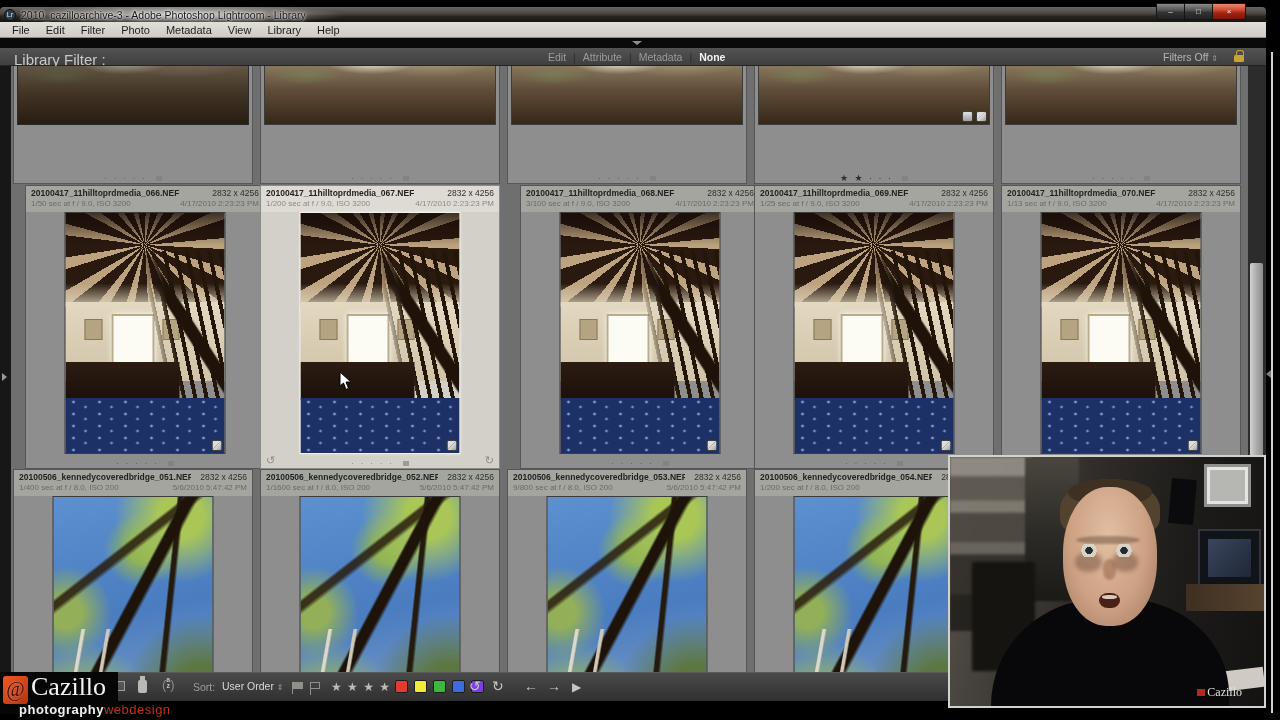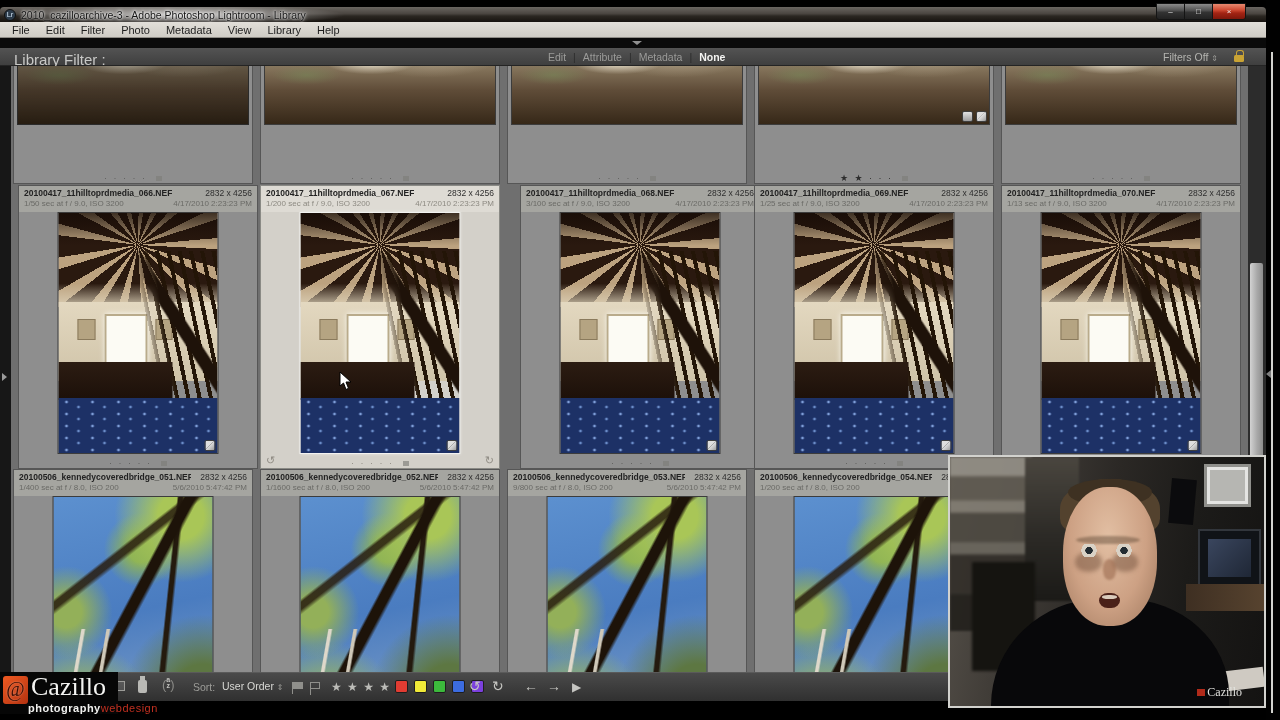--- a/index.html
+++ b/index.html
@@ -138,21 +138,21 @@
   .chip{width:13px;height:13px;border:1px solid #1e1e1e;border-radius:2px;margin-right:6px;}
   .tico{font-size:14px;top:5px;}
   .play{font-size:12px;top:7px;}
 
   
   .logo{position:absolute;left:0;top:665px;width:118px;height:42px;background:#060606;z-index:6;}
   .atbox{position:absolute;left:3px;top:4px;width:25px;height:28px;border-radius:3px;
     background:linear-gradient(135deg,#ef5a22,#b43210);color:#3a0e04;font-size:20px;line-height:27px;
     text-align:center;font-family:"Liberation Serif",serif;text-shadow:0 0 2px rgba(255,255,255,.45);}
   .lname{position:absolute;left:31px;top:0px;font-family:"Liberation Serif",serif;font-size:26px;color:#f4f4f2;}
-  .lsub{position:absolute;left:28px;top:30px;font-size:11px;letter-spacing:.5px;}
+  .lsub{position:absolute;left:19px;top:30px;font-size:13px;letter-spacing:.5px;}
   .lsub .p1{color:#f0f0ee;font-weight:bold;} .lsub .p2{color:#c23020;}
 
   
   .webcam{position:absolute;left:948px;top:455px;width:318px;height:253px;border:2px solid #d2d2ce;
     background:linear-gradient(100deg,#57524b 0%,#413d38 22%,#2b2825 48%,#1c1b19 72%,#141312 100%);
     overflow:hidden;z-index:7;}
   .webcam div{position:absolute;}
   .wc-shelf{left:0;top:0;width:26%;height:70%;opacity:.92;filter:blur(1px);background:
     linear-gradient(180deg,#949087 0 10%,#615c53 12% 24%,#837e74 26% 31%,#4e4a42 33% 48%,#6b675e 50% 55%,#332f2a 57% 78%,#23211d 80% 100%);}
   .wc-shelf2{left:24%;top:0;width:17%;height:58%;filter:blur(1px);background:linear-gradient(180deg,#4a463f,#2c2a26 55%,#1b1a17);}
@@ -268,21 +268,21 @@
         </div>
         <div class="cell" style="left:1001px">
           <div class="c-body">
               <div class="thumb ls t-river"></div>
             </div>
           <div class="c-foot"><span class="dots">· · · · ·</span><span class="cflag"></span></div>
         </div>
       </div>
 
       <div class="row" style="top:119px">
-        <div class="cell" style="left:18px">
+        <div class="cell" style="left:25px">
           <div class="c-head">
             <div class="hl">
                 <span class="fn">20100417_11hilltoprdmedia_066.NEF</span>
                 <span class="sz">2832 x 4256</span>
               </div>
             <div class="hl hl2">
                 <span class="ex">1/50 sec at f / 9.0, ISO 3200</span>
                 <span class="dt">4/17/2010 2:23:23 PM</span>
               </div>
           </div>

